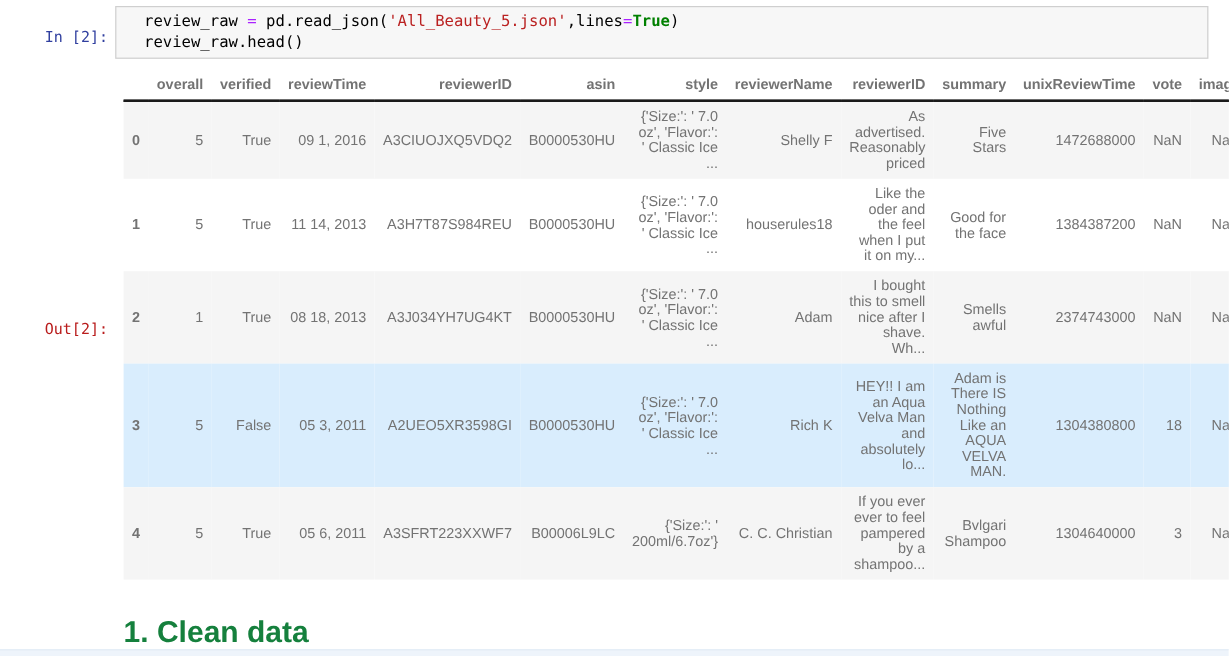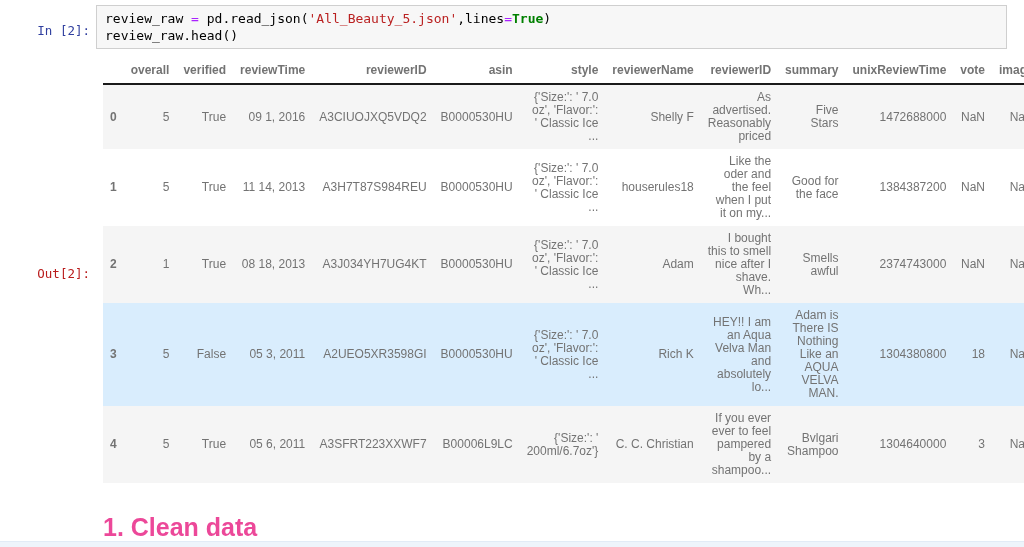--- a/index.html
+++ b/index.html
@@ -21,21 +21,21 @@
     font-size: 12.5px; line-height: 17px;
     user-select: none;
   }
   .prompt-in  { color: #303F9F; }
   .prompt-out { color: #b91c1c; padding-top: 9px; }
 
   .input-box {
     flex: 1; margin-right: 17px;
     background: #f7f7f7;
     border: 1px solid #cfcfcf;
-    padding: 4px 8px;
+    padding: 4px 23px;
   }
   .codearea {
     font-family: "DejaVu Sans Mono", monospace;
     font-size: 13px; line-height: 17px; color: #000;
     white-space: pre;
   }
   .tok-plain { color: #000000; }
   .tok-op    { color: #AA22FF; }
   .tok-str   { color: #BA2121; }
   .tok-kw    { color: #008000; font-weight: bold; }
@@ -59,21 +59,21 @@
     line-height: 13px;
   }
   .dataframe tbody th { font-weight: bold; }
   .dataframe td.wrap { white-space: normal; }
   .dataframe tr.stripe { background: #f5f5f5; }
   .dataframe tr.hl { background: #d9edfd; }
 
   
   .md-box { flex: 1; padding: 0 8px 0 7px; }
   .md-box h1 {
-    font-size: 25px; font-weight: bold; color: #ec4899;
+    font-size: 25px; font-weight: bold; color: #15803d;
     margin: 30px 0 14px 0; line-height: 28px;
   }
   .md-box p { font-size: 14px; margin: 0 0 10px 0; line-height: 19px; color: #000; }
   .inline-code {
     background: #f7f7f7;
     font-family: "DejaVu Sans Mono", monospace;
     font-size: 12px; padding: 1px 5px;
   }
 
   .next-cell-strip {

